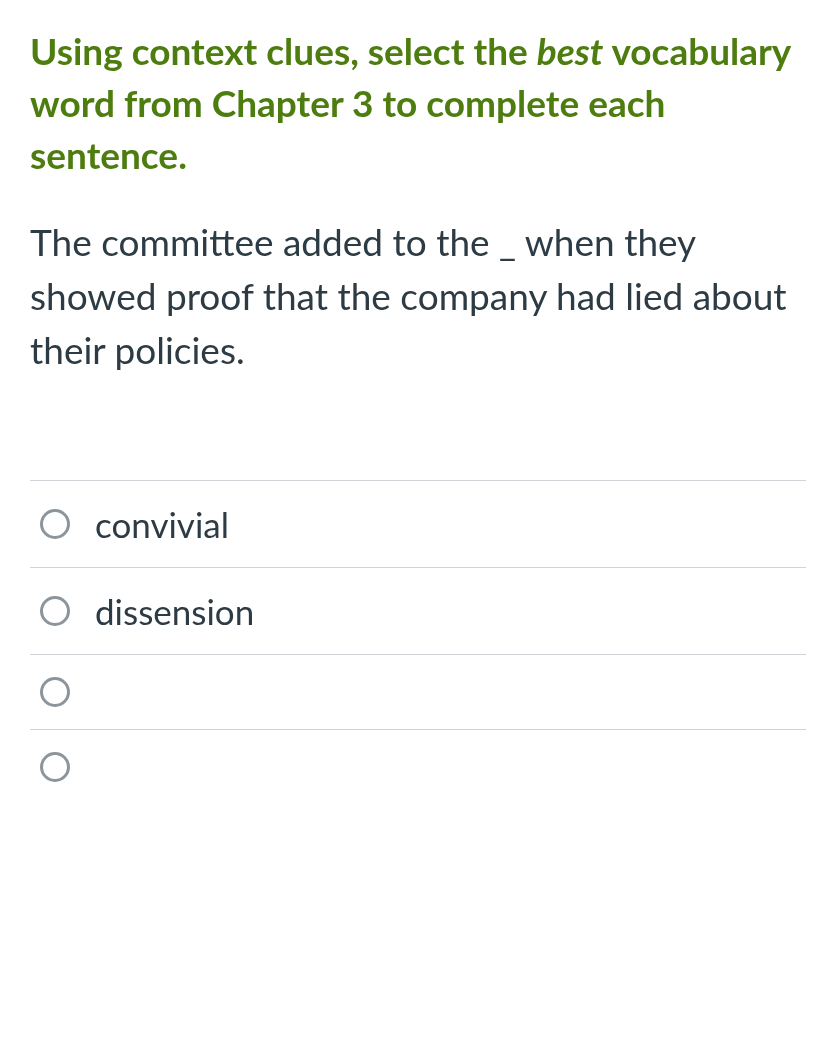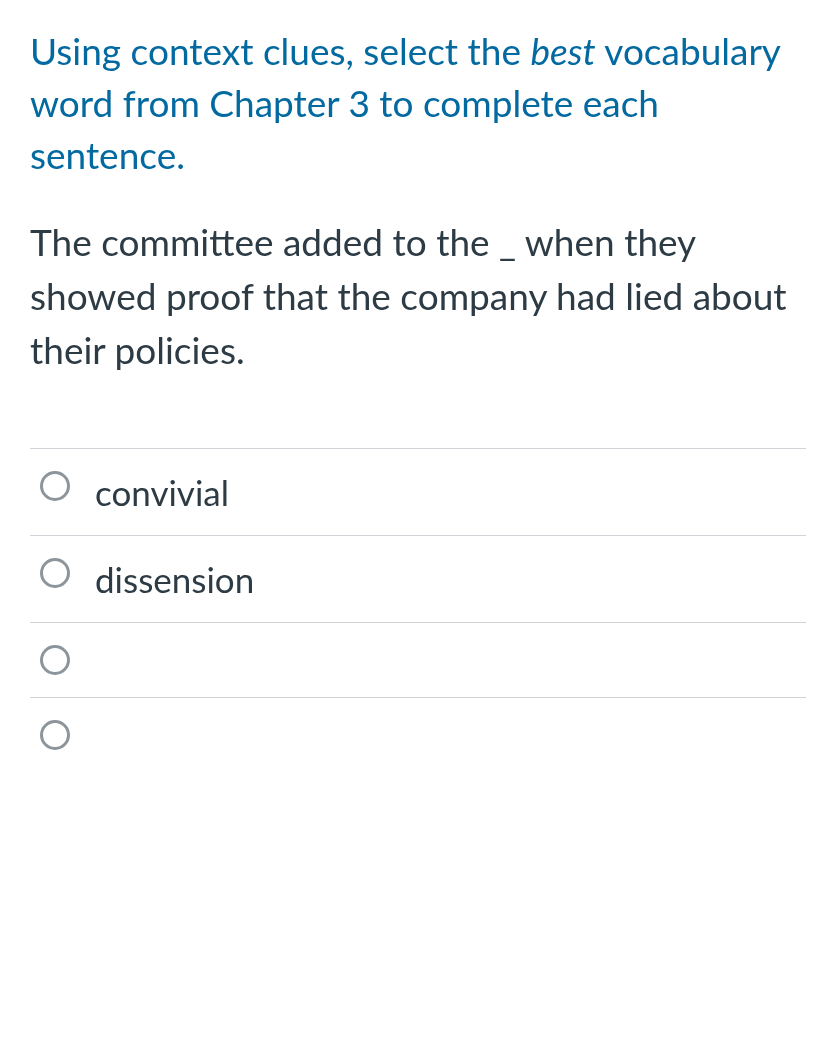--- a/index.html
+++ b/index.html
@@ -9,41 +9,42 @@
     }
     body {
       font-family: 'Lato', 'Helvetica Neue', Helvetica, Arial, sans-serif;
       background: #ffffff;
       width: 836px;
       height: 1040px;
       padding: 25px 30px;
       color: #2d3b45;
     }
     .instruction {
-      color: #0369a1;
+      color: #4d7c0f;
       font-size: 37px;
       line-height: 1.4;
       margin-bottom: 35px;
-      font-weight: 400;
+      font-weight: 700;
     }
     .instruction .italic {
       font-style: italic;
     }
     .sentence {
       color: #2d3b45;
       font-size: 37px;
       line-height: 1.45;
-      margin-bottom: 72px;
+      margin-bottom: 104px;
       font-weight: 400;
     }
     .options {
       border-top: 1px solid #d0d4d8;
     }
     .option {
       display: flex;
+      align-items: center;
       padding: 22px 10px;
       border-bottom: 1px solid #d0d4d8;
       cursor: pointer;
     }
     .option:last-child {
       border-bottom: none;
     }
     .radio {
       width: 30px;
       height: 30px;

